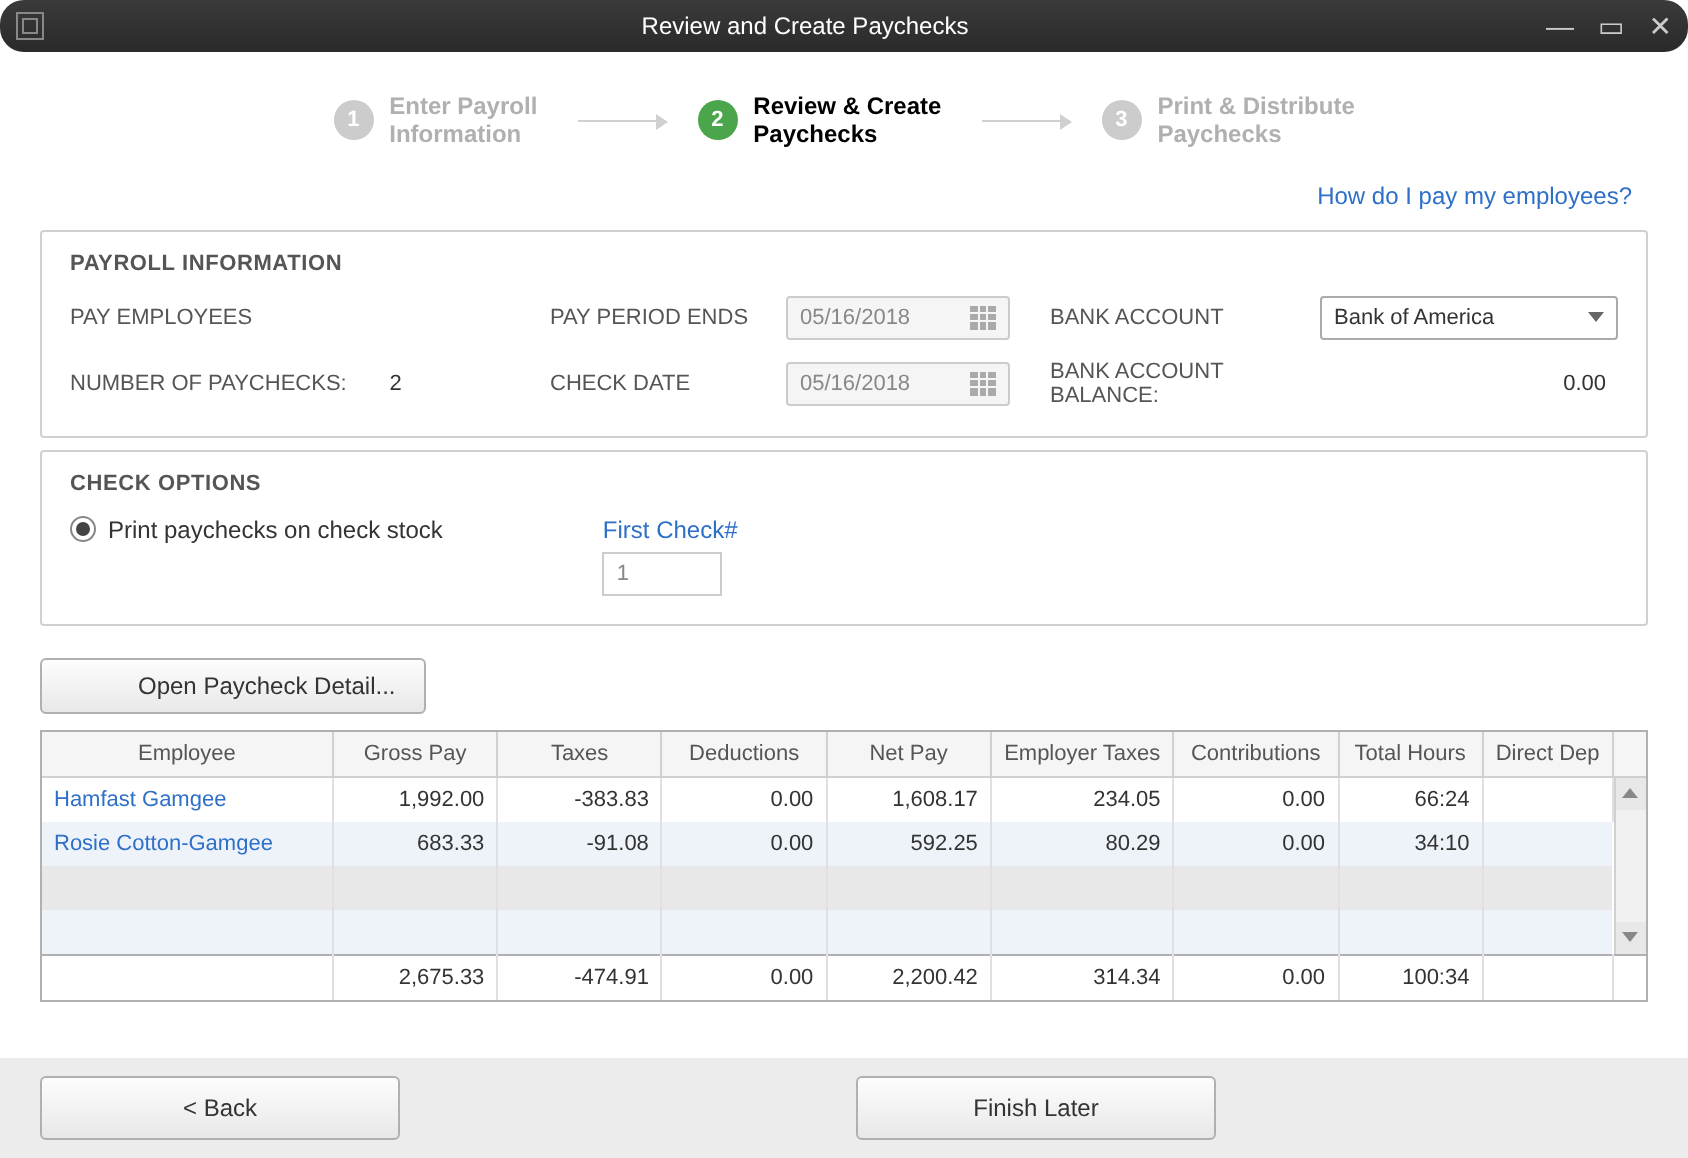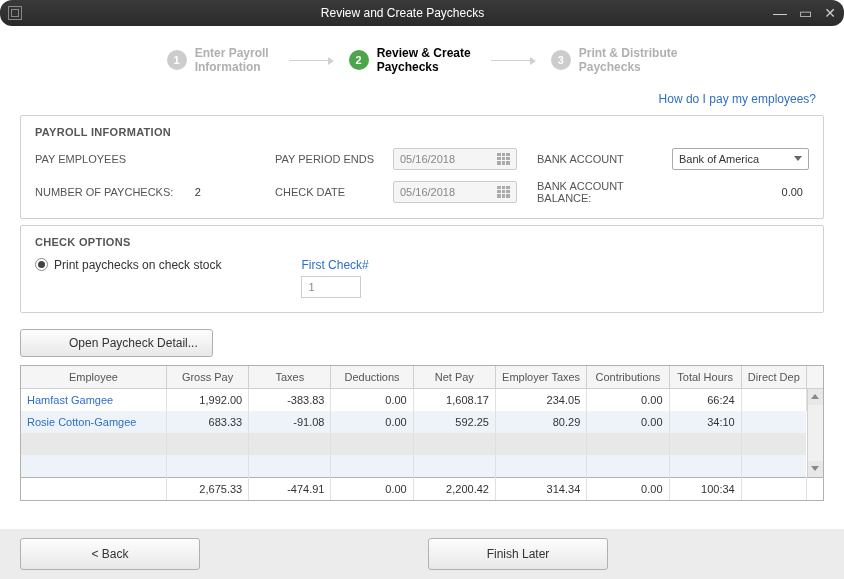--- a/index.html
+++ b/index.html
@@ -26,21 +26,21 @@
   .link { color: #2e6fc7; font-size: 12px; text-decoration: none; cursor: pointer; }
   .help-link { text-align: right; padding: 4px 8px 8px; }
   
   .panel { border: 1px solid #d0d0d0; border-radius: 2px; padding: 10px 14px 14px; margin-bottom: 6px; position: relative; }
   .panel-title { font-size: 11px; color: #555; font-weight: bold; letter-spacing: 0.3px; margin-bottom: 10px; }
   
   .payroll-row { display: flex; align-items: center; margin-bottom: 10px; font-size: 11px; color: #555; }
   .payroll-row:last-child { margin-bottom: 0; }
   .lbl-a { width: 240px; }
   .lbl-b { width: 118px; }
-  .date-field { width: 124px; height: 22px; border: 1px solid #ccc; border-radius: 2px; display: flex; align-items: center; padding: 0 6px; background: #f5f5f5; color: #888; font-size: 11px; }
+  .date-field { width: 112px; height: 22px; border: 1px solid #ccc; border-radius: 2px; display: flex; align-items: center; padding: 0 6px; background: #f5f5f5; color: #888; font-size: 11px; }
   .cal-icon { margin-left: auto; width: 13px; height: 12px; display: grid; grid-template-columns: repeat(3,1fr); grid-template-rows: repeat(3,1fr); gap: 1px; }
   .cal-icon span { background: #aaa; }
   .lbl-c { width: 135px; margin-left: 20px; }
   .select-field { flex: 1; max-width: 150px; height: 22px; border: 1px solid #aaa; border-radius: 2px; display: flex; align-items: center; padding: 0 6px; font-size: 11px; color: #333; background: #fff; }
   .sel-arrow { margin-left: auto; border-top: 5px solid #666; border-left: 4px solid transparent; border-right: 4px solid transparent; }
   .val-num { color: #333; }
   .balance-val { flex: 1; text-align: right; padding-right: 6px; color: #333; }
   
   .print-link { text-align: right; margin-bottom: 2px; }
   

